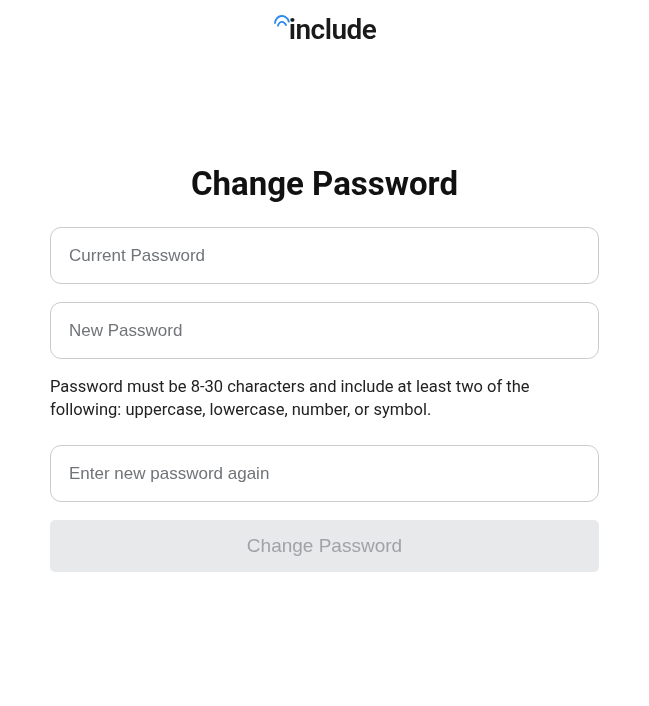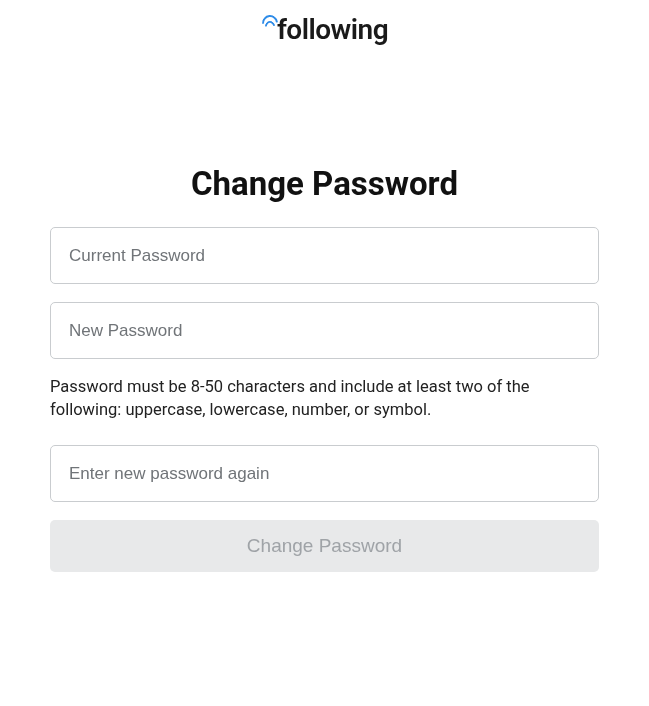--- a/index.html
+++ b/index.html
@@ -73,21 +73,21 @@
       font-size: 17px;
       color: #222;
       margin-bottom: 30px;
     }
     .input {
       width: 100%;
       height: 57px;
       padding: 16px 18px;
       font-size: 17px;
       border: 1px solid #c9cccf;
-      border-radius: 5px;
+      border-radius: 11px;
       margin-bottom: 18px;
       outline: none;
       color: #6d28d9;
     }
     .input::placeholder {
       color: #707478;
     }
     .hint {
       font-size: 16.5px;
       color: #222;
@@ -121,32 +121,32 @@
   </style>
 </head>
 <body>
 
 <div class="logo-wrap">
   <div class="logo">
     <div class="logo-arcs">
       <div class="arc arc1"></div>
       <div class="arc arc2"></div>
     </div>
-    <span class="logo-text">following</span>
+    <span class="logo-text">include</span>
   </div>
 </div>
 
 <div class="container">
   <h1>Change Password</h1>
 
   <input type="password" class="input" placeholder="Current Password" style="">
 
   <input type="password" class="input" placeholder="New Password" style="">
 
-  <p class="hint">Password must be 8-50 characters and include at least two of the following: uppercase, lowercase, number, or symbol.</p>
+  <p class="hint">Password must be 8-30 characters and include at least two of the following: uppercase, lowercase, number, or symbol.</p>
 
   <input type="password" class="input" placeholder="Enter new password again" style="">
 
   <button class="btn-primary">Change Password</button>
 
 
   
 </div>
 
 </body></html>

